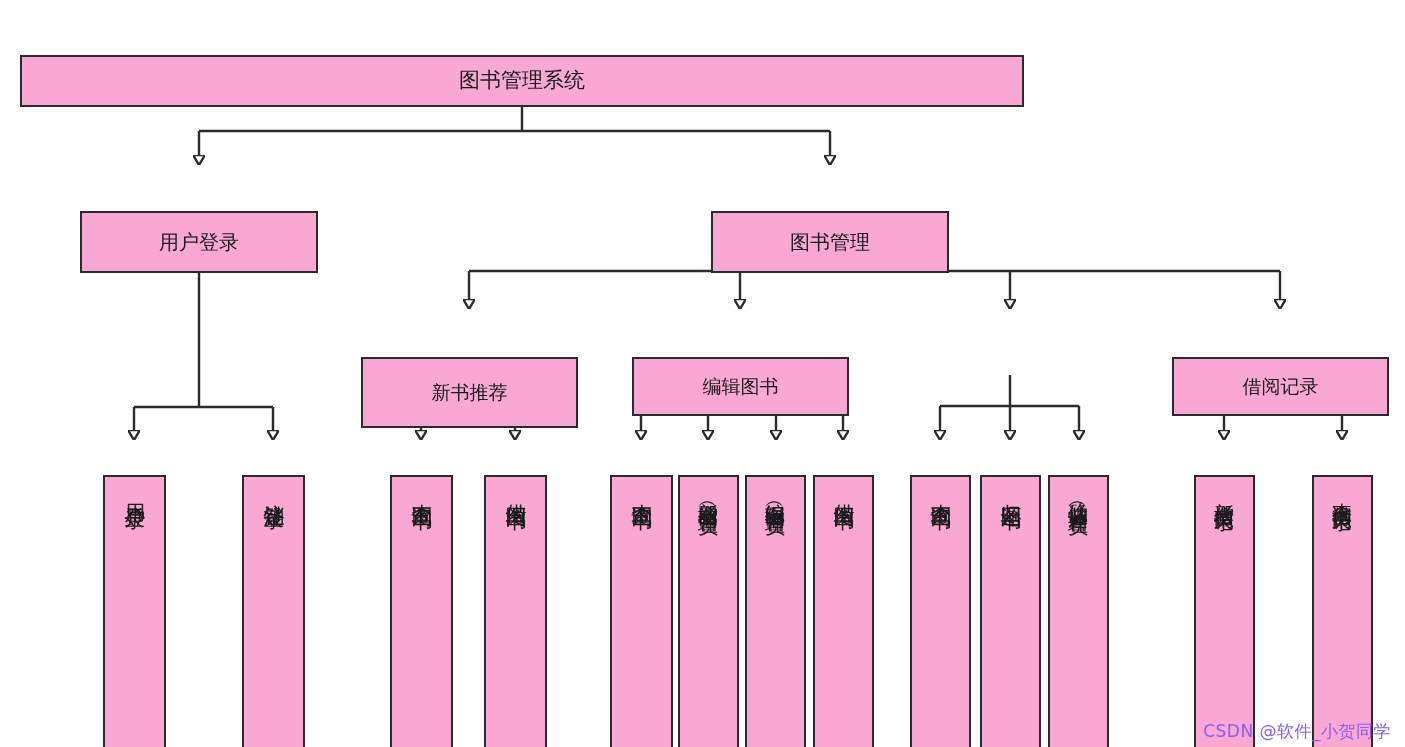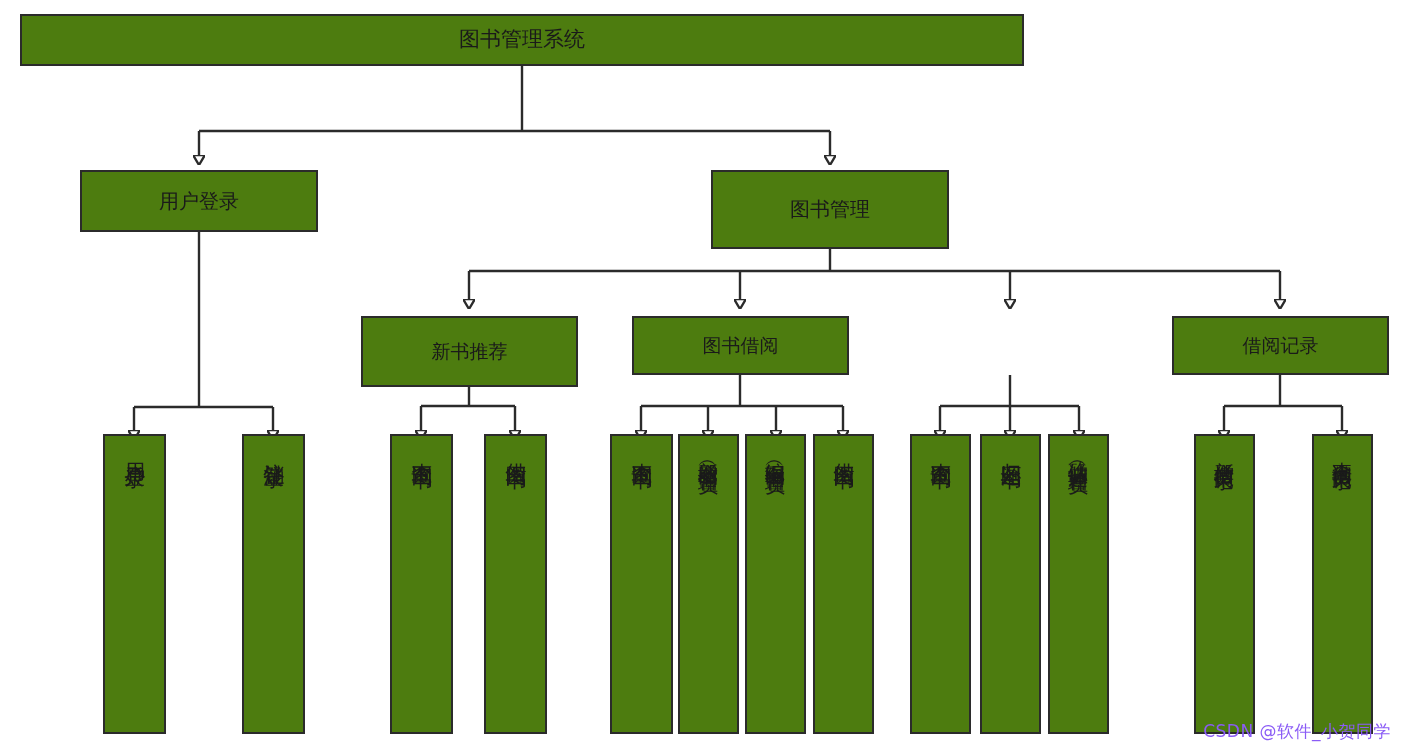--- a/index.html
+++ b/index.html
@@ -14,25 +14,26 @@
     position: relative;
     width: 1405px;
     height: 747px;
     background: #ffffff;
     overflow: hidden;
   }
   .node {
     position: absolute;
     box-sizing: border-box;
     border: 2px solid #2b2b2b;
-    background: #4d7c0f;
+    background: #f9a8d4;
     display: flex;
     align-items: center;
     justify-content: center;
     color: #1a1a1a;
+    margin-top: 41px;
   }
   .node-label {
     display: block;
     text-align: center;
     line-height: 1.12;
     white-space: pre;
   }
   
   .lvl0 { font-size: 21px; }
   
@@ -130,30 +131,30 @@
   </svg>
 
   <div class="node lvl0" style="left:20px;top:14px;width:1004px;height:52px;">
     <span class="node-label">图书管理系统</span>
   </div>
 
   <div class="node lvl1" style="left:80px;top:170px;width:238px;height:62px;">
     <span class="node-label">用户登录</span>
   </div>
 
-  <div class="node lvl1" style="left:711px;top:170px;width:238px;height:79px;">
+  <div class="node lvl1" style="left:711px;top:170px;width:238px;height:62px;">
     <span class="node-label">图书管理</span>
   </div>
 
   <div class="node lvl2" style="left:361px;top:316px;width:217px;height:71px;">
     <span class="node-label">新书推荐</span>
   </div>
 
   <div class="node lvl2" style="left:632px;top:316px;width:217px;height:59px;">
-    <span class="node-label">图书借阅</span>
+    <span class="node-label">编辑图书</span>
   </div>
 
 
   <div class="node lvl2" style="left:1172px;top:316px;width:217px;height:59px;">
     <span class="node-label">借阅记录</span>
   </div>
 
   <div class="node leaf" style="left:103px;top:434px;width:63px;height:300px;">
     <span class="node-label">用户登录</span>
   </div>

